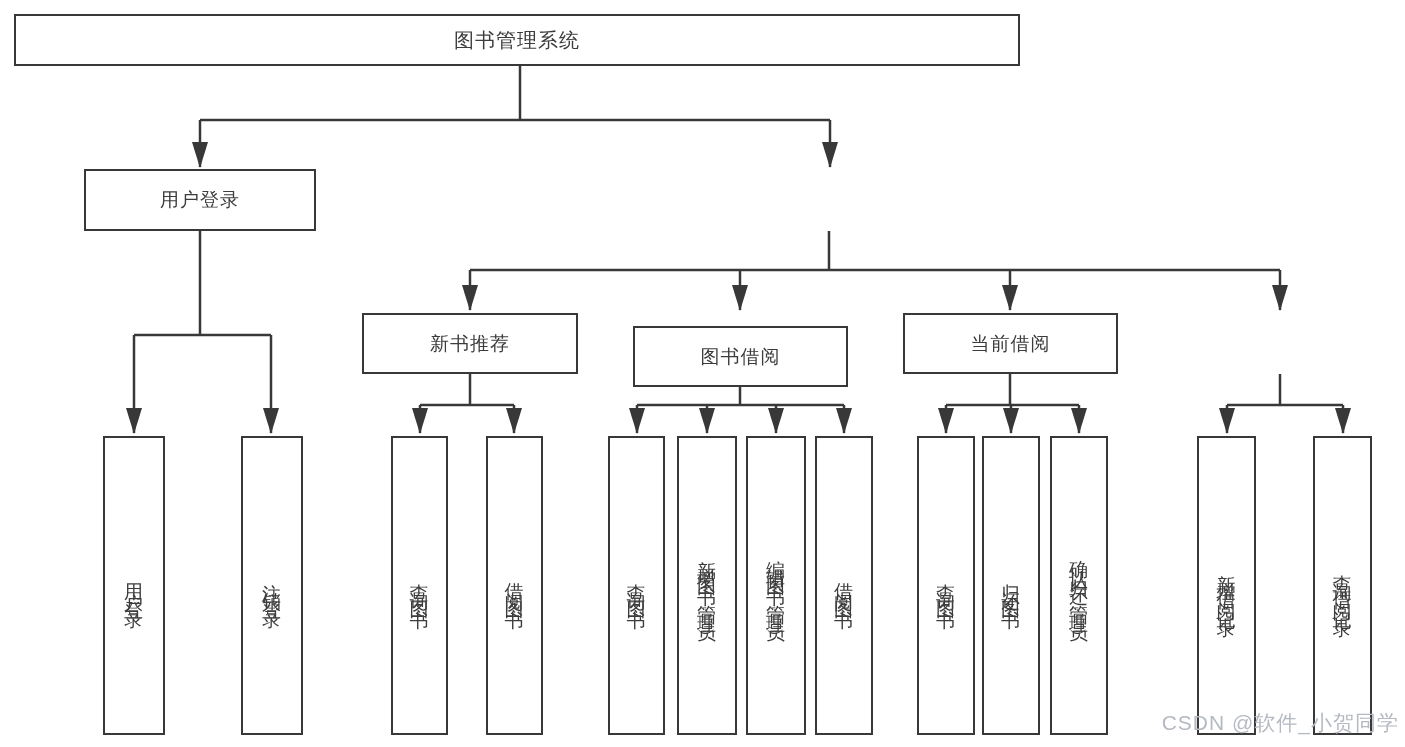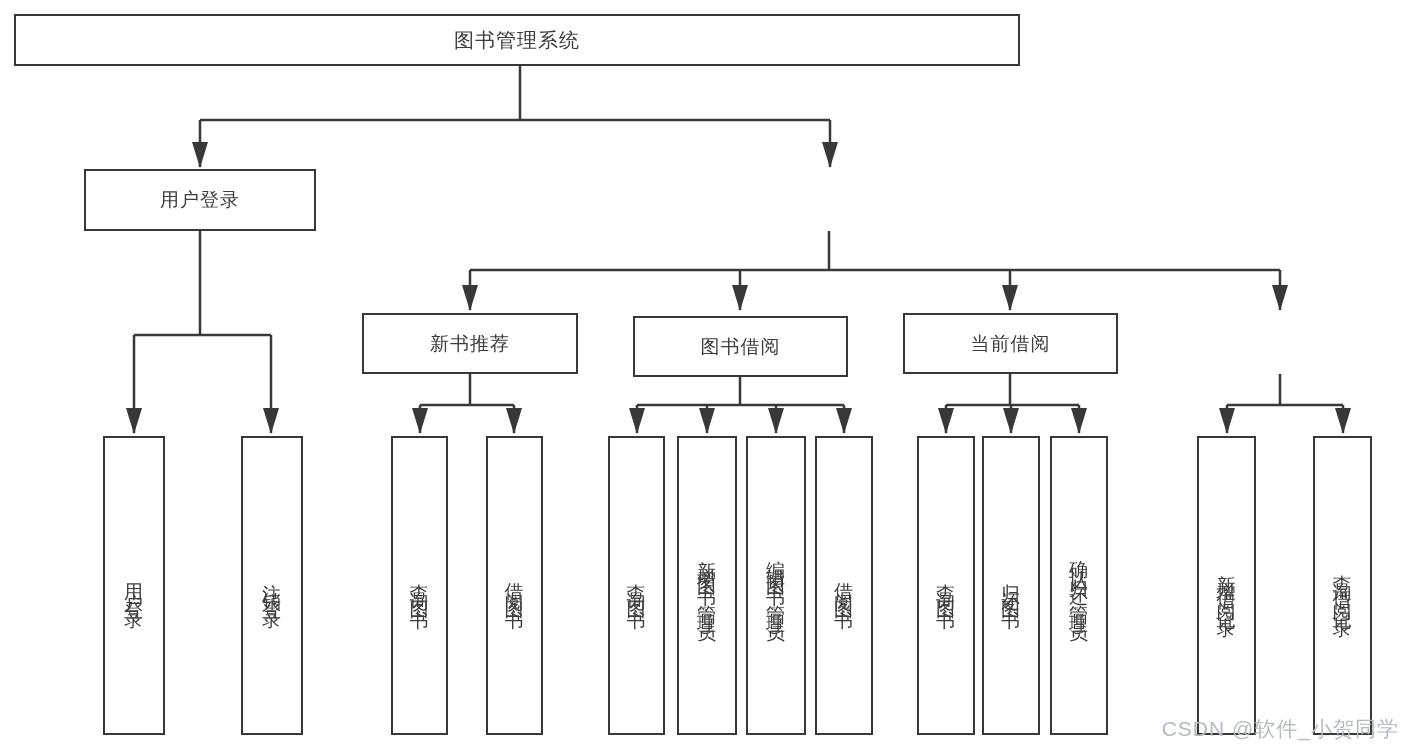--- a/index.html
+++ b/index.html
@@ -29,21 +29,21 @@
     writing-mode:vertical-rl;
     text-orientation:mixed;
     font-size:19px;
     letter-spacing:9px;
     line-height:1;
     white-space:nowrap;
   }
   #watermark{
     position:absolute;
     right:6px;
-    bottom:4px;
+    bottom:10px;
     font-size:21px;
     color:#b5b9c1;
     letter-spacing:1px;
     z-index:5;
     white-space:nowrap;
   }
 </style>
 </head>
 <body>
 
@@ -98,21 +98,21 @@
     <span>图书管理系统</span>
   </div>
 
   <div class="box hbox" style="left:84px;top:169px;width:232px;height:62px;">
     <span>用户登录</span>
   </div>
 
   <div class="box hbox" style="left:362px;top:313px;width:216px;height:61px;">
     <span>新书推荐</span>
   </div>
-  <div class="box hbox" style="left:633px;top:316px;width:215px;height:61px;">
+  <div class="box hbox" style="left:633px;top:326px;width:215px;height:61px;">
     <span>图书借阅</span>
   </div>
   <div class="box hbox" style="left:903px;top:313px;width:215px;height:61px;">
     <span>当前借阅</span>
   </div>
 
   <div class="box leaf" style="left:103px;width:62px;">
     <span class="vtext">用户登录</span>
   </div>
   <div class="box leaf" style="left:241px;width:62px;">

